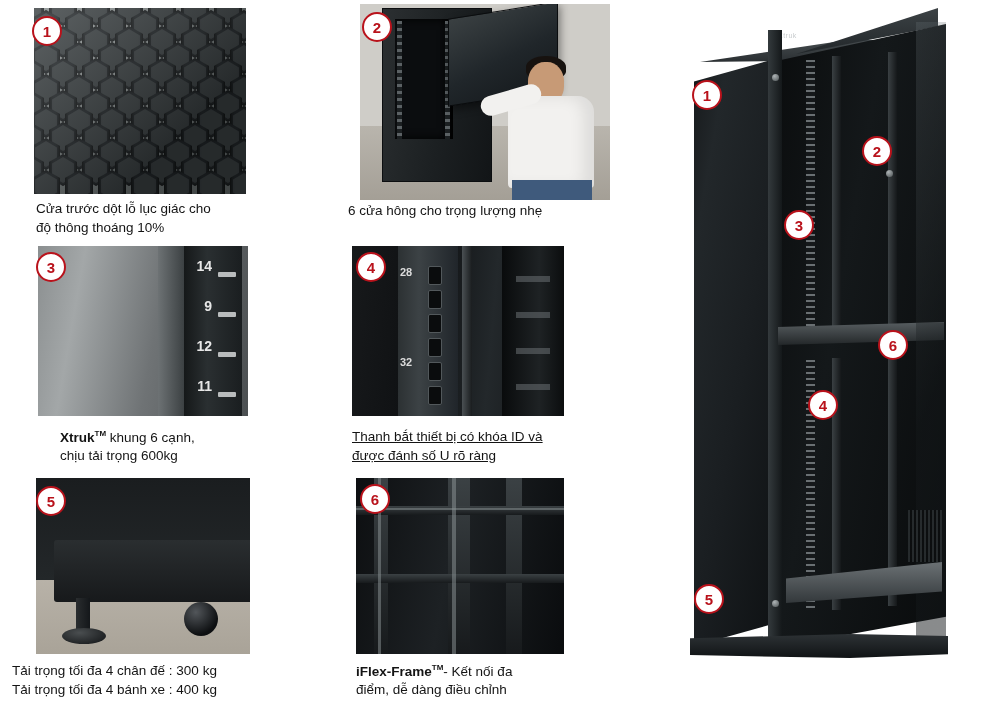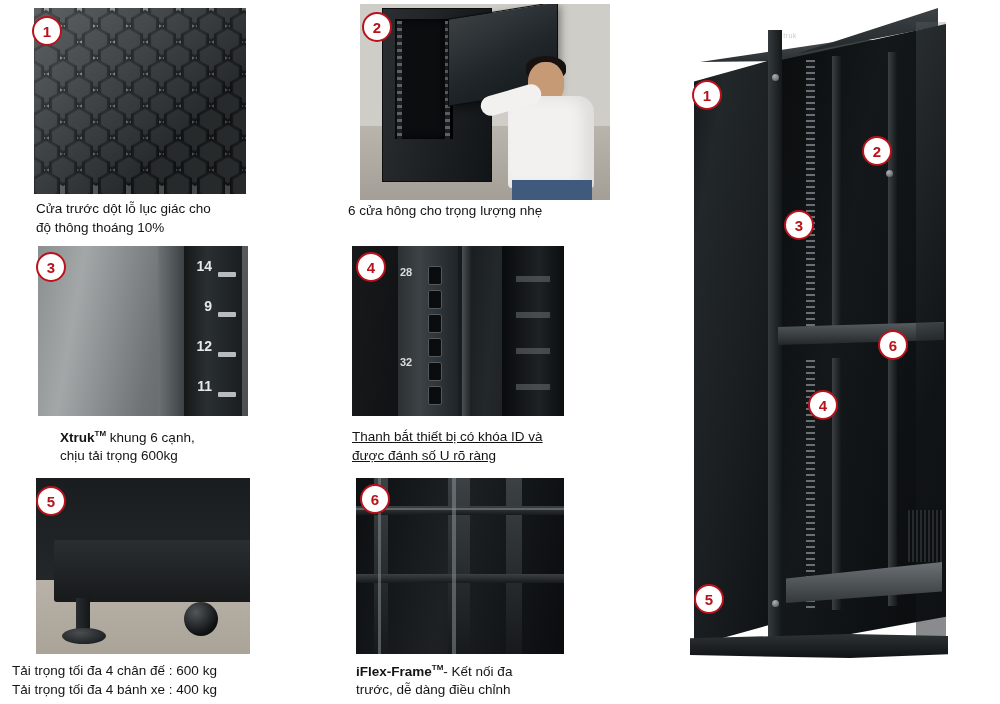--- a/index.html
+++ b/index.html
@@ -475,39 +475,39 @@
   <div class="photo" style="left:0; top:0; width:214px; height:176px;">
     <div class="p5bg"></div>
     <div class="p5dark"></div>
     <div class="p5body"></div>
     <div class="p5foot"></div>
     <div class="p5footbase"></div>
     <div class="p5wheel"></div>
   </div>
 </div>
 <div class="badge" style="left:36px; top:486px;">5</div>
-<div class="caption" style="left:12px; top:662px; width:320px;">Tải trọng tối đa 4 chân đế : 600 kg
+<div class="caption" style="left:12px; top:662px; width:320px;">Tải trọng tối đa 4 chân đế : 300 kg
 Tải trọng tối đa 4 bánh xe : 400 kg</div>
 
 <div class="panel" style="left:356px; top:478px; width:208px; height:176px;">
   <div class="photo" style="left:0; top:0; width:208px; height:176px;">
     <div class="p6bg"></div>
     <div class="p6beam" style="left:18px; top:0; width:14px; height:176px;"></div>
     <div class="p6beam" style="left:92px; top:0; width:22px; height:176px;"></div>
     <div class="p6beam" style="left:150px; top:0; width:16px; height:176px;"></div>
     <div class="p6beam" style="left:0; top:28px; width:208px; height:9px;"></div>
     <div class="p6beam" style="left:0; top:96px; width:208px; height:9px;"></div>
     <div class="p6light" style="left:96px; top:0; width:4px; height:176px;"></div>
     <div class="p6light" style="left:22px; top:0; width:3px; height:176px;"></div>
     <div class="p6light" style="left:0; top:30px; width:208px; height:2px;"></div>
   </div>
 </div>
 <div class="badge" style="left:360px; top:484px;">6</div>
 <div class="caption" style="left:356px; top:662px; width:300px;"><b>iFlex-Frame</b><span class="sup">TM</span><span>- Kết nối đa
-trước, dễ dàng điều chỉnh</span></div>
+điểm, dễ dàng điều chỉnh</span></div>
 
 <div class="cab-wrap" style="left:660px; top:0px; width:340px; height:704px;">
   <div class="cab-bg"></div>
 
   <div class="cab-top" style="left:40px; top:40px; width:238px; height:22px;
        clip-path: polygon(0% 100%, 62% 0%, 100% 0%, 100% 86%);"></div>
   <div class="cab-top" style="left:96px; top:8px; width:182px; height:46px;
        clip-path: polygon(22% 100%, 100% 0%, 100% 40%, 22% 100%);
        background: linear-gradient(180deg,#3c4245,#22272a);"></div>
 

